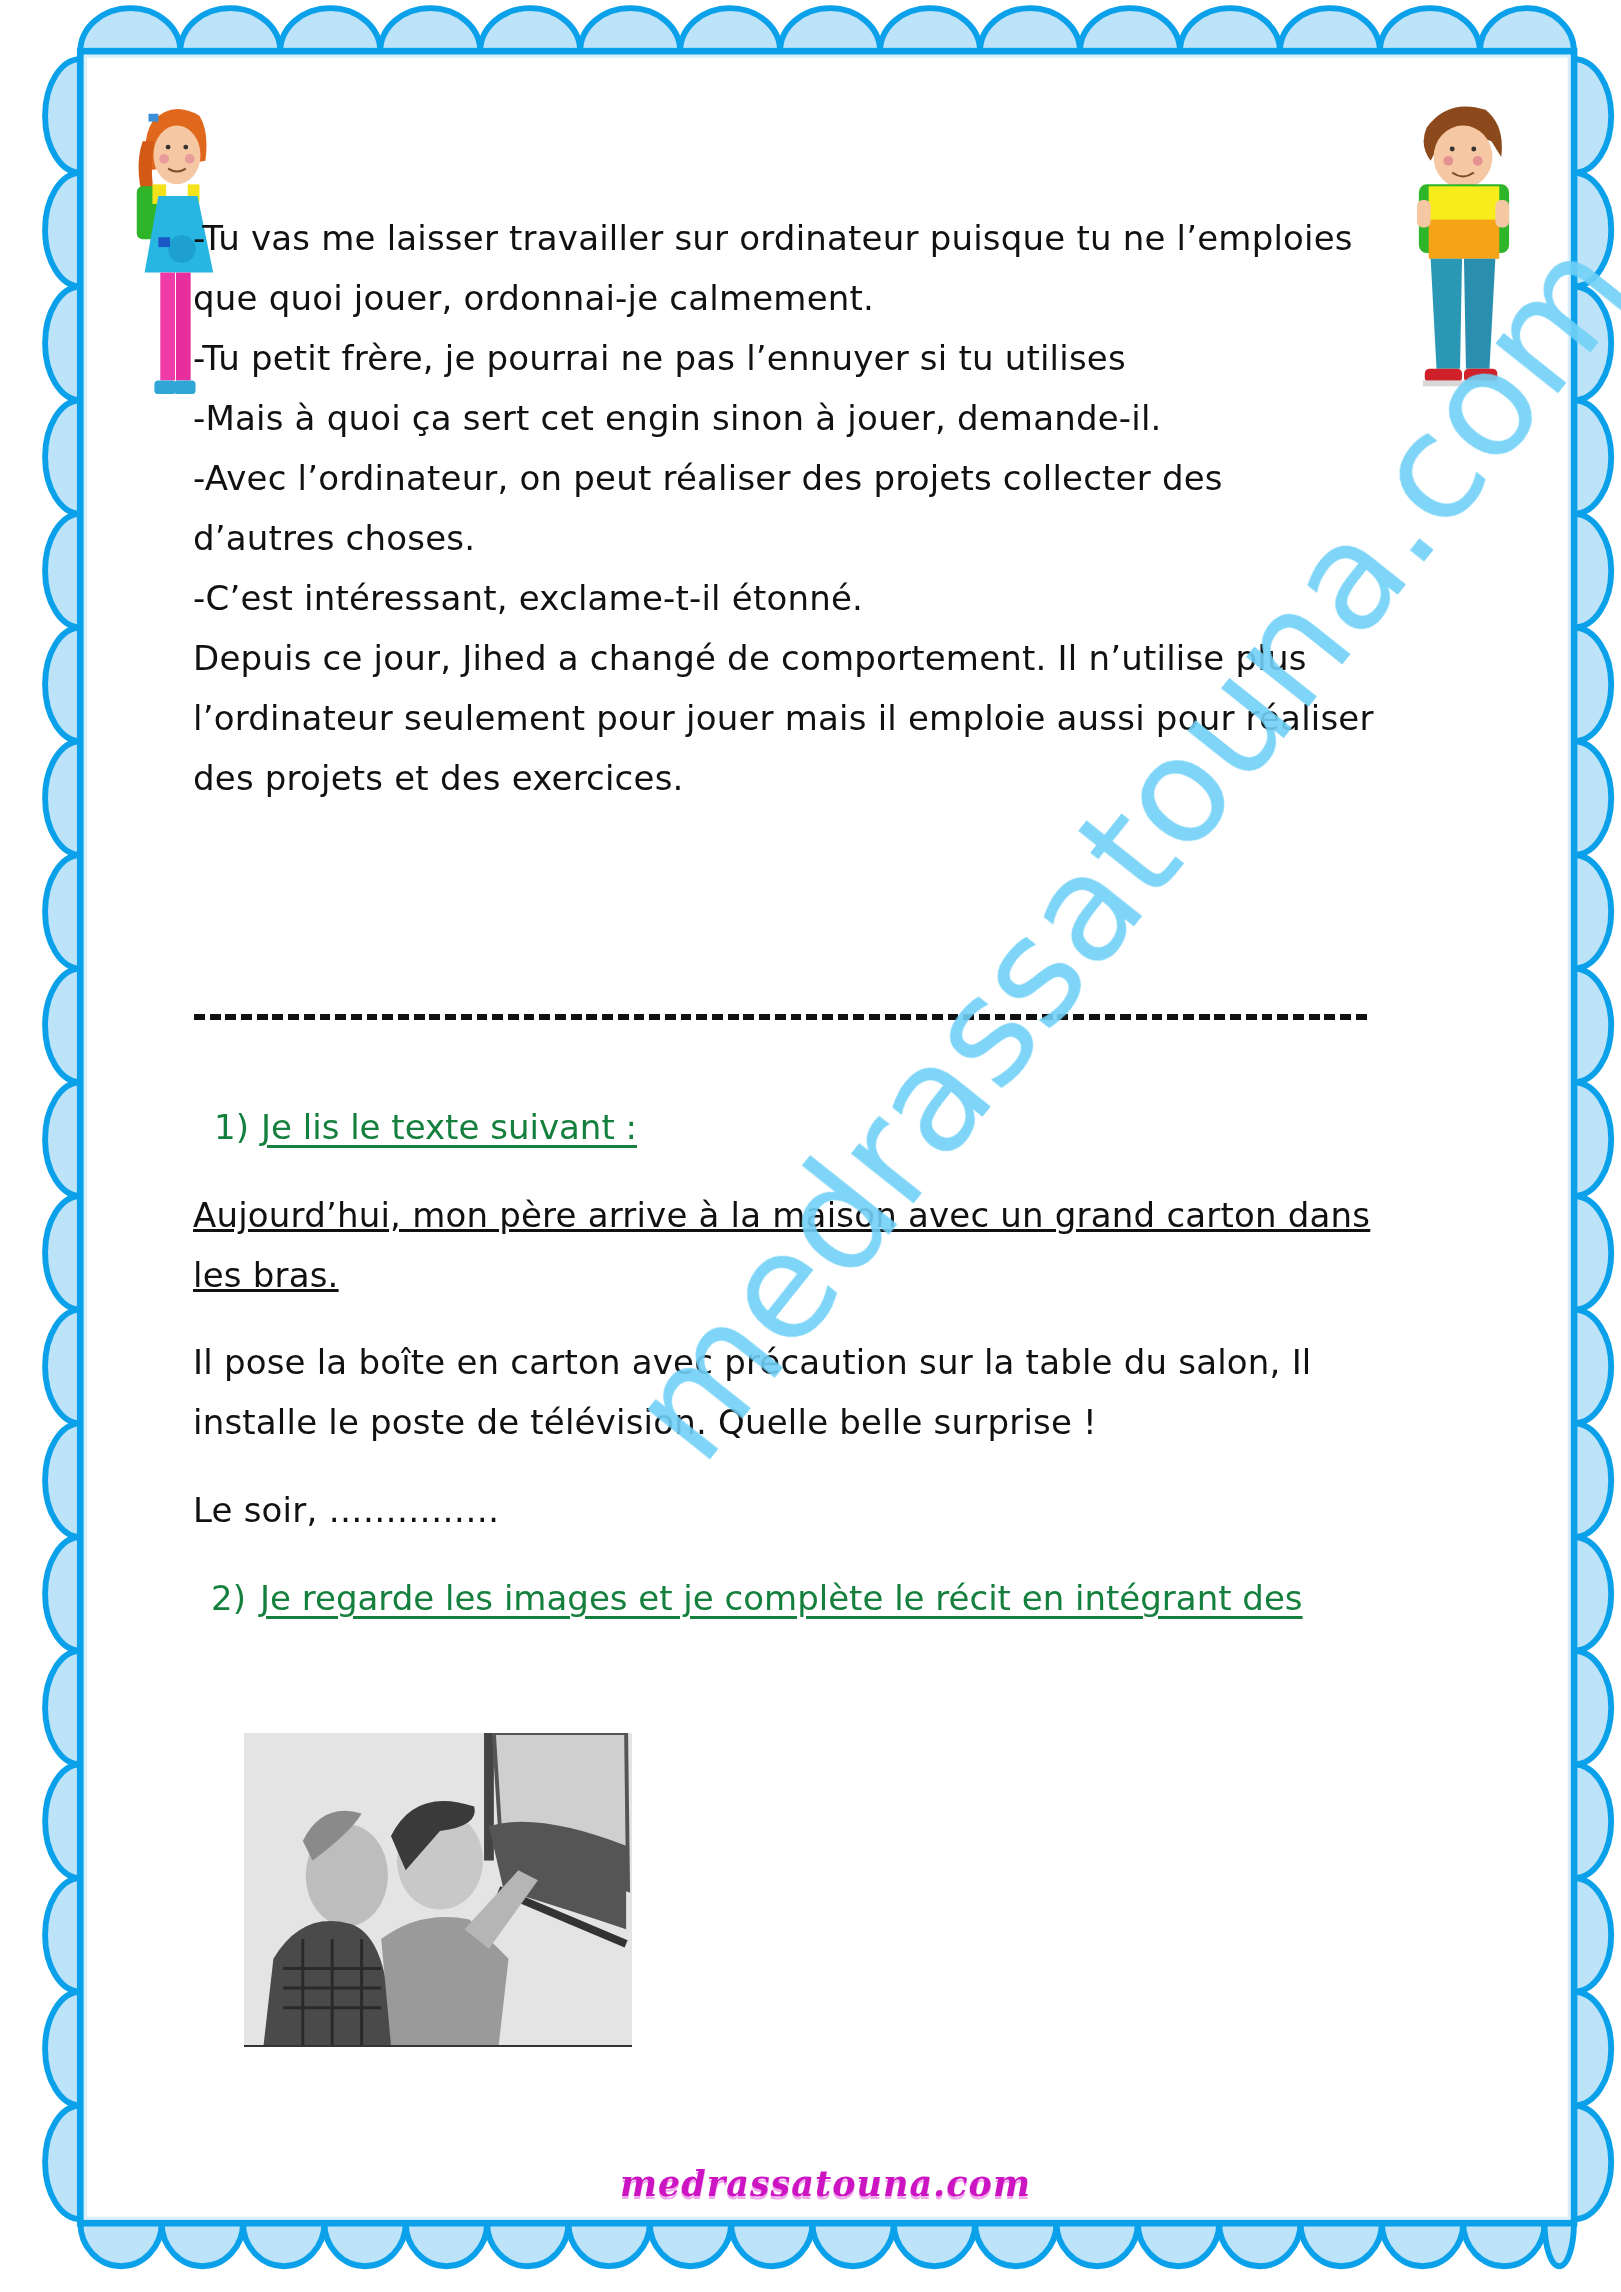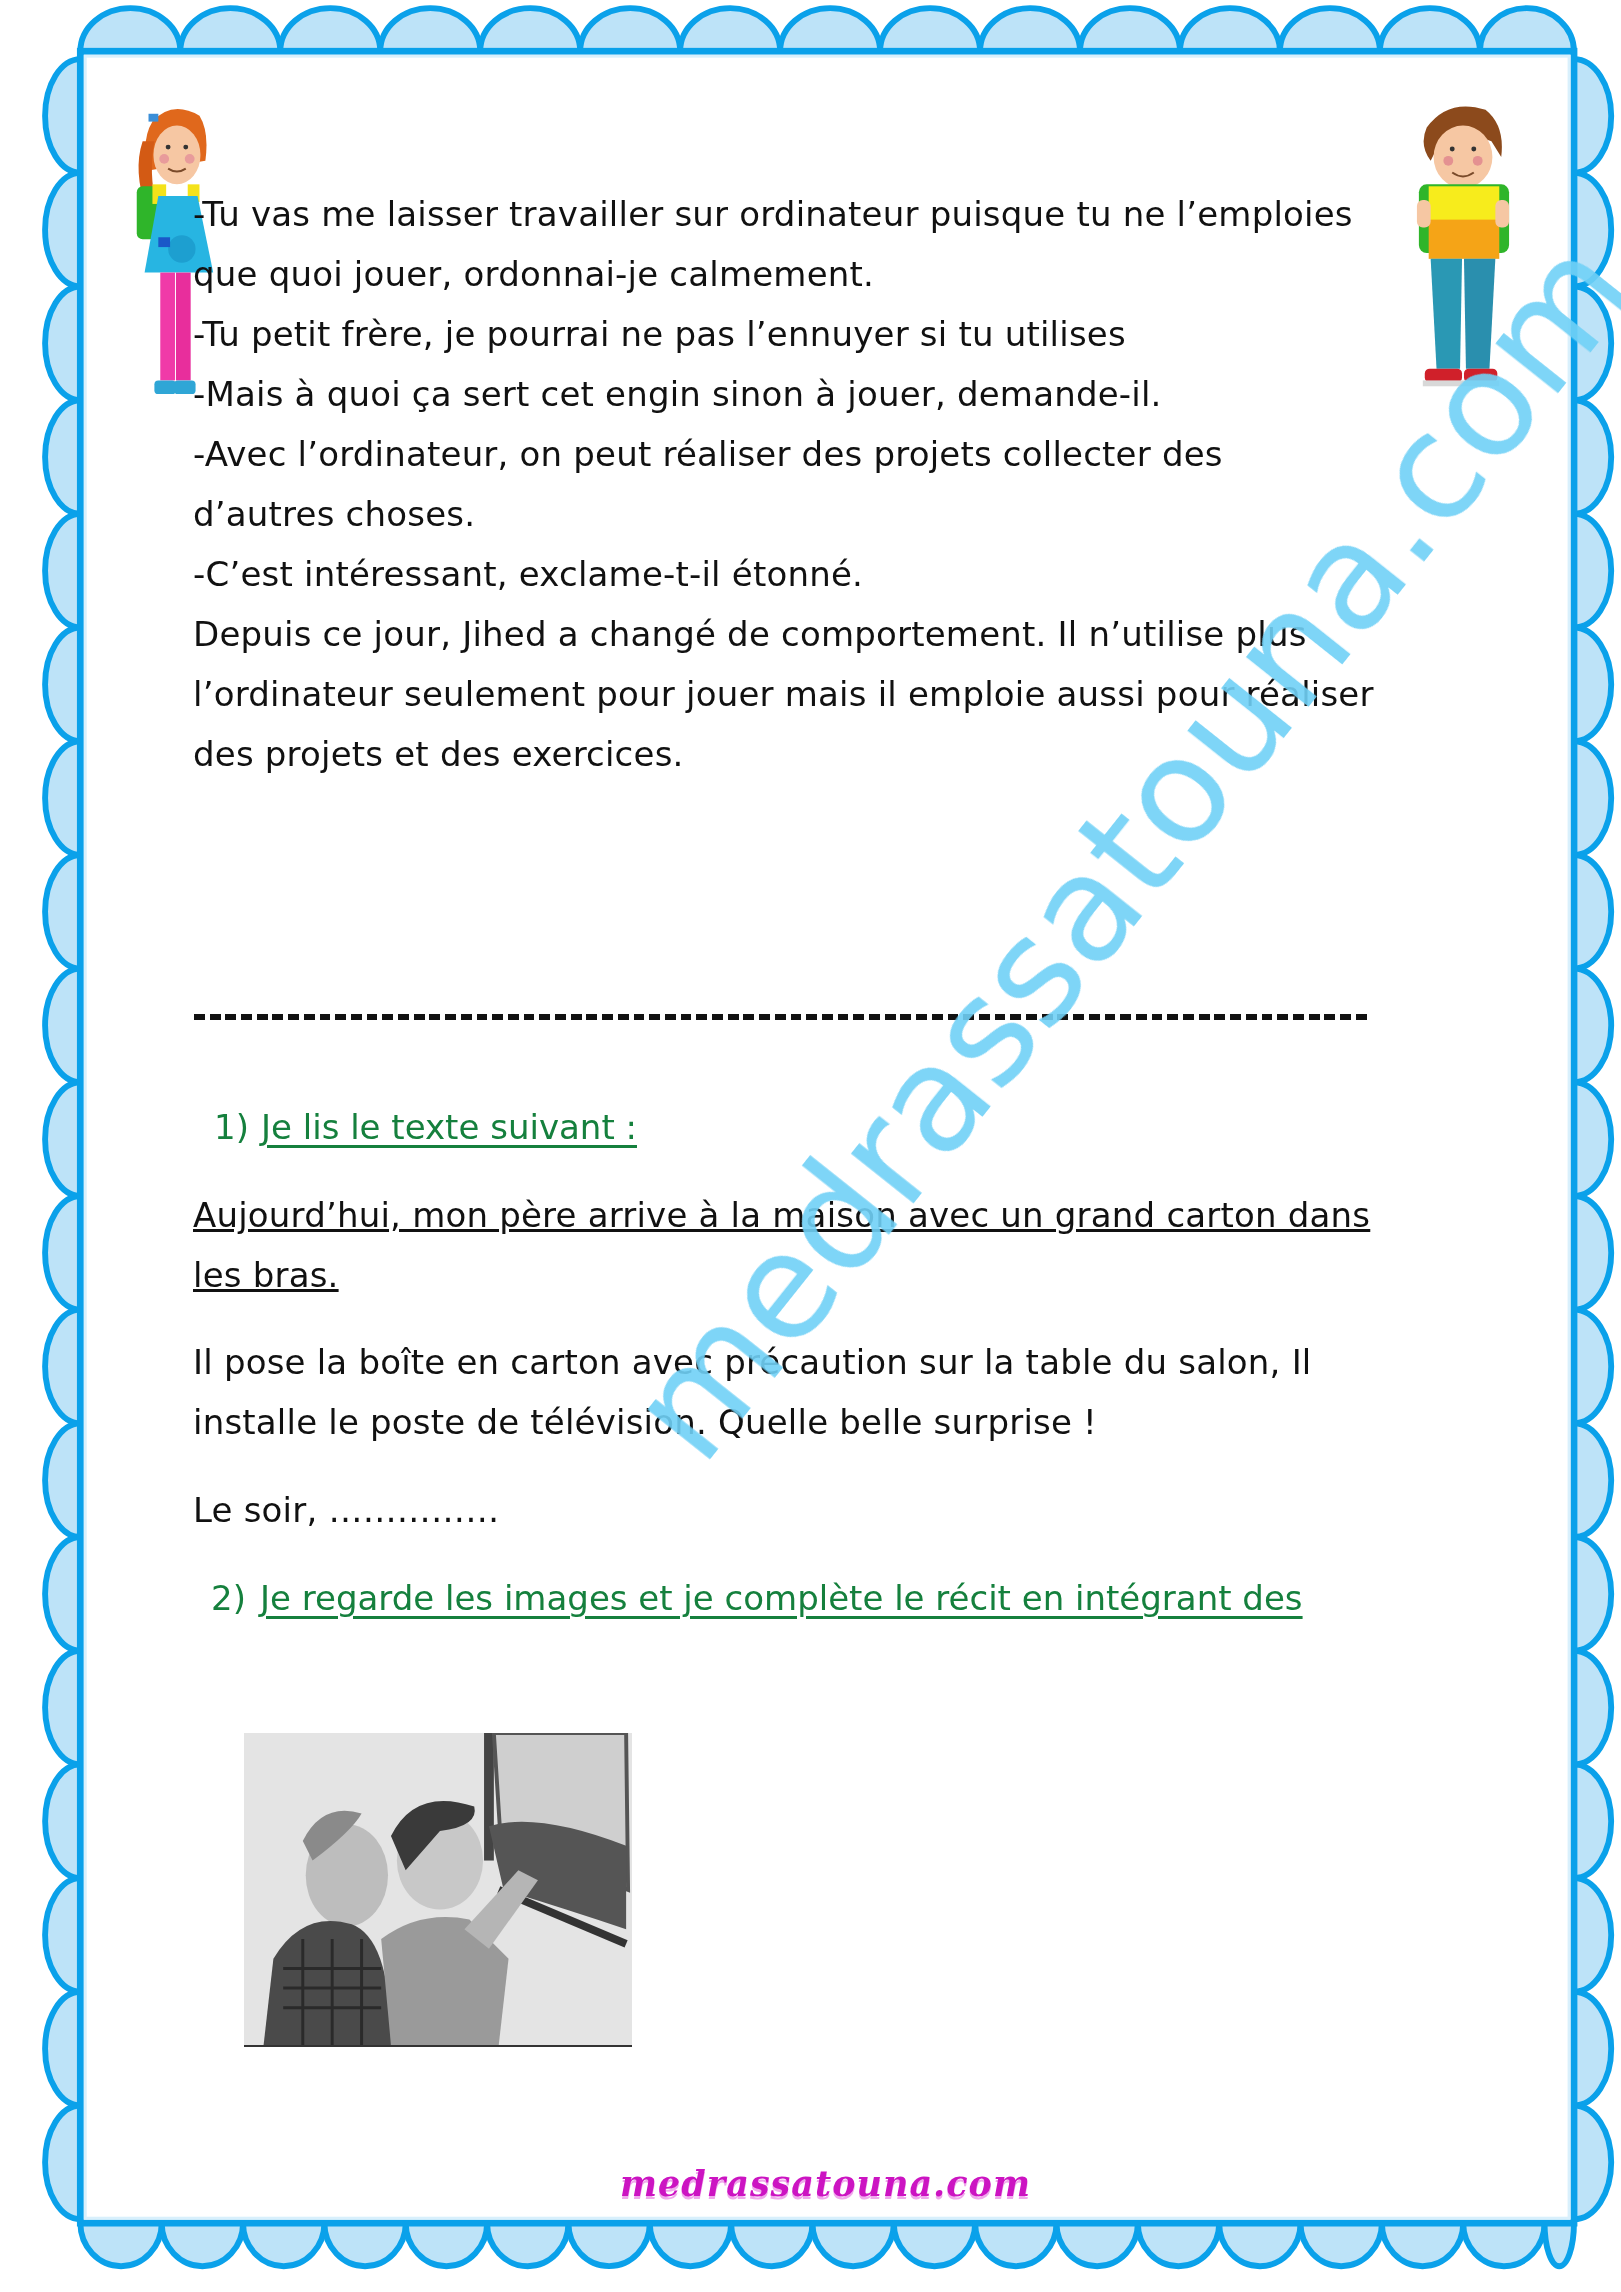--- a/index.html
+++ b/index.html
@@ -10,21 +10,21 @@
   #frame-svg { position:absolute; left:0; top:0; width:1621px; height:2293px; z-index:1; }
 
   
   .kid { position:absolute; z-index:3; }
   #girl { left:123px; top:102px; width:102px; height:298px; }
   #boy  { left:1409px; top:102px; width:108px; height:298px; }
 
   
   .txt { position:absolute; left:193px; z-index:4; color:#111111;
          font-size:34px; line-height:60px; white-space:nowrap; letter-spacing:0.2px; }
-  #story { top:184px; }
+  #story { top:208px; }
   #story .line { display:block; height:60px; }
 
   #divider { position:absolute; left:194px; top:1014px; width:1174px; height:5.9px; z-index:4;
              background:repeating-linear-gradient(90deg,#111 0 10.8px, transparent 10.8px 15.7px); }
 
   .heading { position:absolute; z-index:4; color:#15803d; 
              font-size:34px; line-height:60px; white-space:nowrap; }
   .heading .num { display:inline-block; }
   .heading .ul { text-decoration:underline; text-decoration-thickness:2.9px; text-underline-offset:5.9px; }
   #h1 { left:214px; top:1097px; }

